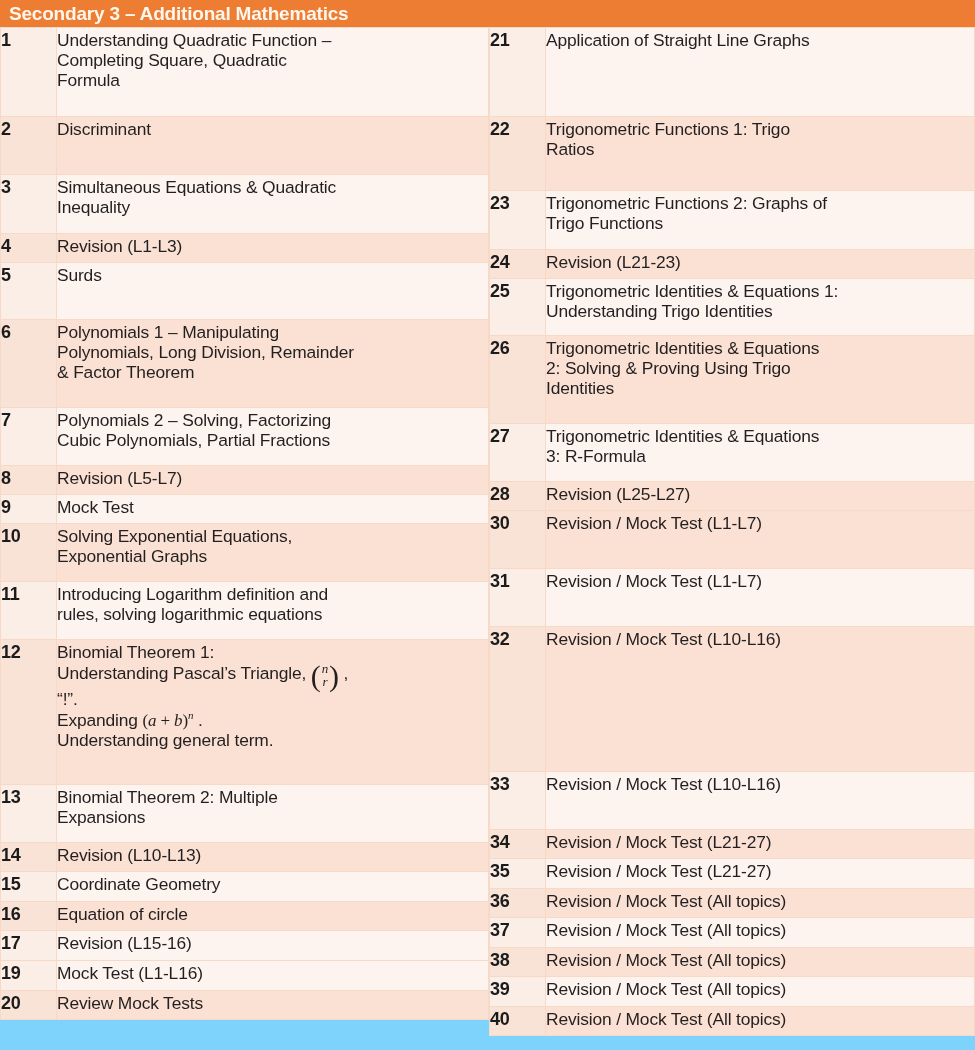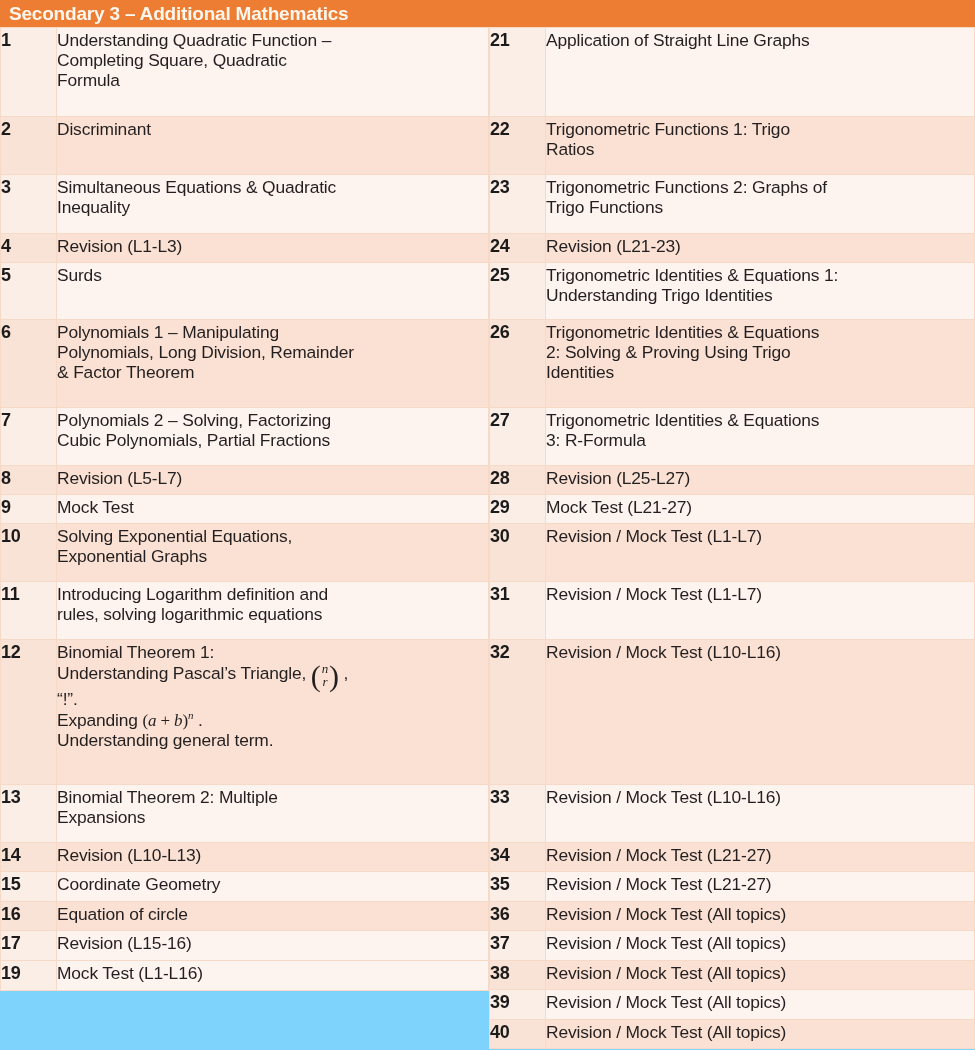--- a/index.html
+++ b/index.html
@@ -243,37 +243,43 @@
             <td class="topic">
               <span class="topic-line">Revision (L15-16)</span>
             </td>
           </tr>
           <tr class="shade-a" style="height: 30px;">
             <td class="num">19</td>
             <td class="topic">
               <span class="topic-line">Mock Test (L1-L16)</span>
             </td>
           </tr>
+          <tr class="shade-b" style="height: 29px;">
+            <td class="num">20</td>
+            <td class="topic">
+              <span class="topic-line">Review Mock Tests</span>
+            </td>
+          </tr>
         </tbody>
     </table>
   </div>
 
   <div class="pane pane-right">
     <div class="header-bar blank">
       <span class="header-title"></span>
     </div>
     <table class="grid">
       <tbody id="right-body">
           <tr class="shade-a" style="height: 89px; border-radius: 21px;">
             <td class="num">21</td>
             <td class="topic">
               <span class="topic-line">Application of Straight Line Graphs</span>
             </td>
           </tr>
-          <tr class="shade-b" style="height: 58px; padding-left: 16px;">
+          <tr class="shade-b" style="height: 74px; padding-left: 16px;">
             <td class="num">22</td>
             <td class="topic">
               <span class="topic-line">Trigonometric Functions 1: Trigo</span>
               <span class="topic-line">Ratios</span>
             </td>
           </tr>
           <tr class="shade-a" style="height: 59px;">
             <td class="num">23</td>
             <td class="topic">
               <span class="topic-line">Trigonometric Functions 2: Graphs of</span>
@@ -307,26 +313,20 @@
               <span class="topic-line">Trigonometric Identities &amp; Equations</span>
               <span class="topic-line">3: R-Formula</span>
             </td>
           </tr>
           <tr class="shade-b" style="height: 29px;">
             <td class="num">28</td>
             <td class="topic">
               <span class="topic-line">Revision (L25-L27)</span>
             </td>
           </tr>
-          <tr class="shade-a" style="height: 29px;">
-            <td class="num">29</td>
-            <td class="topic">
-              <span class="topic-line">Mock Test (L21-27)</span>
-            </td>
-          </tr>
           <tr class="shade-b" style="height: 58px;">
             <td class="num">30</td>
             <td class="topic">
               <span class="topic-line">Revision / Mock Test (L1-L7)</span>
             </td>
           </tr>
           <tr class="shade-a" style="height: 58px;">
             <td class="num">31</td>
             <td class="topic">
               <span class="topic-line">Revision / Mock Test (L1-L7)</span>

